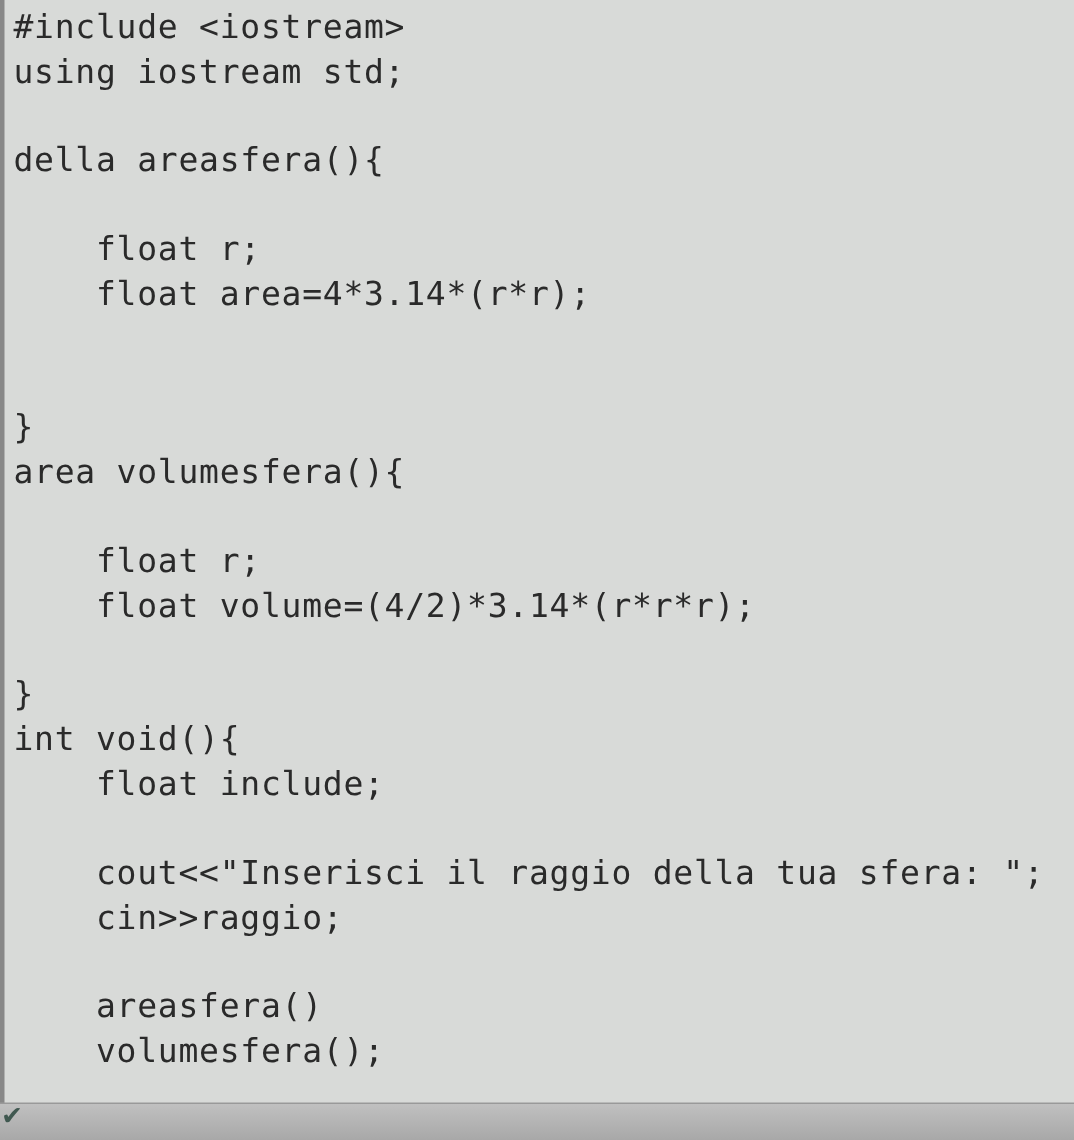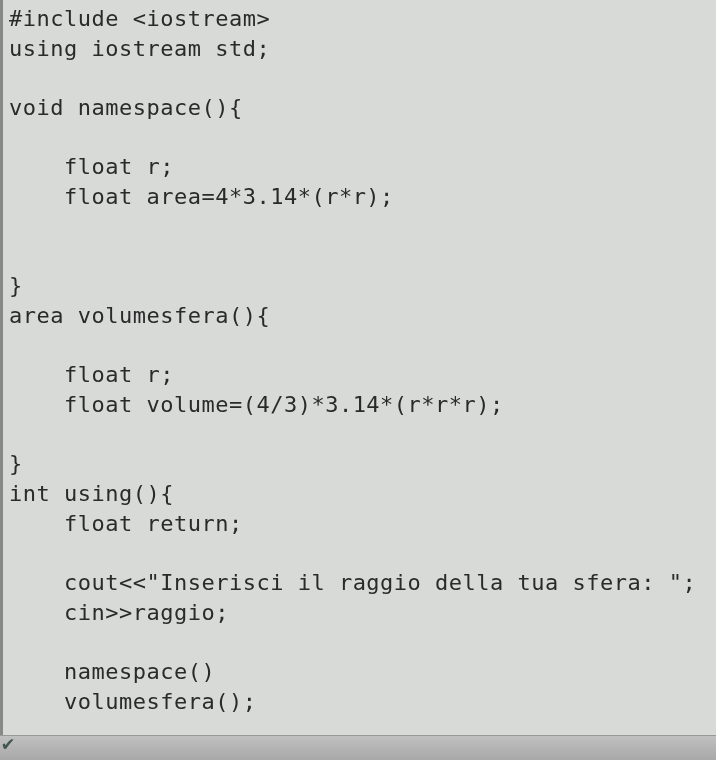--- a/index.html
+++ b/index.html
@@ -38,40 +38,40 @@
       color: #405850;
       font-size: 20px;
     }
   </style>
 </head>
 <body>
 
 <pre><span>#include &lt;iostream&gt;</span>
 <span>using iostream std;</span>
 <span></span>
-<span>void namespace(){</span>
+<span>della areasfera(){</span>
 <span></span>
 <span>    float r;</span>
 <span>    float area=4*3.14*(r*r);</span>
 <span></span>
 <span></span>
 <span>}</span>
 <span>area volumesfera(){</span>
 <span></span>
 <span>    float r;</span>
-<span>    float volume=(4/3)*3.14*(r*r*r);</span>
+<span>    float volume=(4/2)*3.14*(r*r*r);</span>
 <span></span>
 <span>}</span>
-<span>int using(){</span>
-<span>    float return;</span>
+<span>int void(){</span>
+<span>    float include;</span>
 <span></span>
 <span>    cout&lt;&lt;"Inserisci il raggio della tua sfera: ";</span>
 <span>    cin&gt;&gt;raggio;</span>
 <span></span>
-<span>    namespace()</span>
+<span>    areasfera()</span>
 <span>    volumesfera();</span>
 <span></span>
 <span>    return 0;</span>
 </pre>
 
 <div class="bottom-strip">
   <span class="check">✔</span>
 </div>
 
 </body></html>

